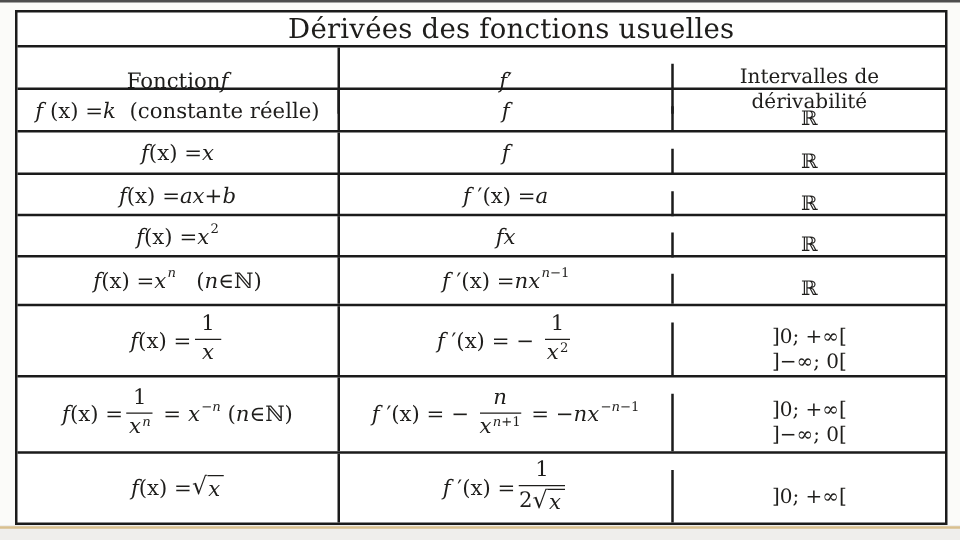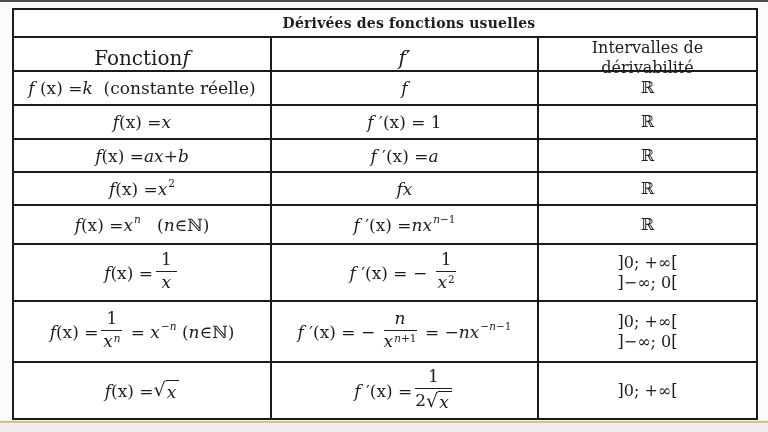--- a/index.html
+++ b/index.html
@@ -22,42 +22,42 @@
     background: var(--bottom-accent, #d9c08f);
   }
   .dtable {
     position: absolute; left: 12px; top: 8px; width: 746px; height: 412px;
     box-sizing: border-box; border: 2px solid var(--table-border, #1b1b1b);
     background: var(--background, #ffffff);
     display: flex; flex-direction: column;
   }
   .title-row {
     height: 28px; display: flex; align-items: center; justify-content: center;
-    font-weight: bold; font-size: 14px; letter-spacing: 0.2px; padding-left: 48px;
+    font-weight: normal; font-size: 22px; letter-spacing: 0.2px; padding-left: 48px;
   }
   .header-row, .trow {
     display: grid; grid-template-columns: 256px 267px 219px;
     box-sizing: border-box; border-top: 2px solid var(--table-border, #1b1b1b);
   }
   .header-row { height: 34px; }
   #rows .trow:nth-child(1) { height: 34px; }
   #rows .trow:nth-child(2) { height: 34px; }
   #rows .trow:nth-child(3) { height: 33px; }
   #rows .trow:nth-child(4) { height: 33px; }
   #rows .trow:nth-child(5) { height: 39px; }
   #rows .trow:nth-child(6) { height: 57px; }
   #rows .trow:nth-child(7) { height: 61px; }
   #rows .trow:nth-child(8) { height: 57px; }
   .cell {
     display: flex; align-items: center; justify-content: center;
     box-sizing: border-box; font-size: 17px; padding: 0 4px; text-align: center;
   }
   .cell.c2, .cell.c3 { border-left: 2px solid var(--table-border, #1b1b1b); }
-  .cell.c3 { font-size: 16px; flex-direction: column; line-height: 1.25; }
-  .hdr { font-size: 20px; }
+  .cell.c3 { font-size: 16px; flex-direction: column; line-height: 1.25; margin-top: 13px; }
+  .hdr { font-size: 17px; }
   
   .m-i { font-style: italic; }
   .m-r { font-style: normal; }
   .m-sup {
     display: inline-block; font-size: 0.62em; line-height: 1;
     transform: translateY(-0.5em); margin-left: 1px;
   }
   .m-frac {
     display: inline-flex; flex-direction: column; align-items: center;
     vertical-align: middle; margin: 0 3px; line-height: 1.15; position: relative; top: -1px;
@@ -108,21 +108,20 @@
   </div>
 
   <div class="trow">
     <div class="cell c1">
           <span class="m-i">f</span>
           <span class="m-r">(x) = </span>
           <span class="m-i">x</span>
         </div>
     <div class="cell c2">
           <span class="m-i">f</span>
-          <span class="m-r">&nbsp;′(x) = 1</span>
         </div>
     <div class="cell c3">
           <div>ℝ</div>
         </div>
   </div>
 
   <div class="trow">
     <div class="cell c1">
           <span class="m-i">f</span>
           <span class="m-r">(x) = </span>

